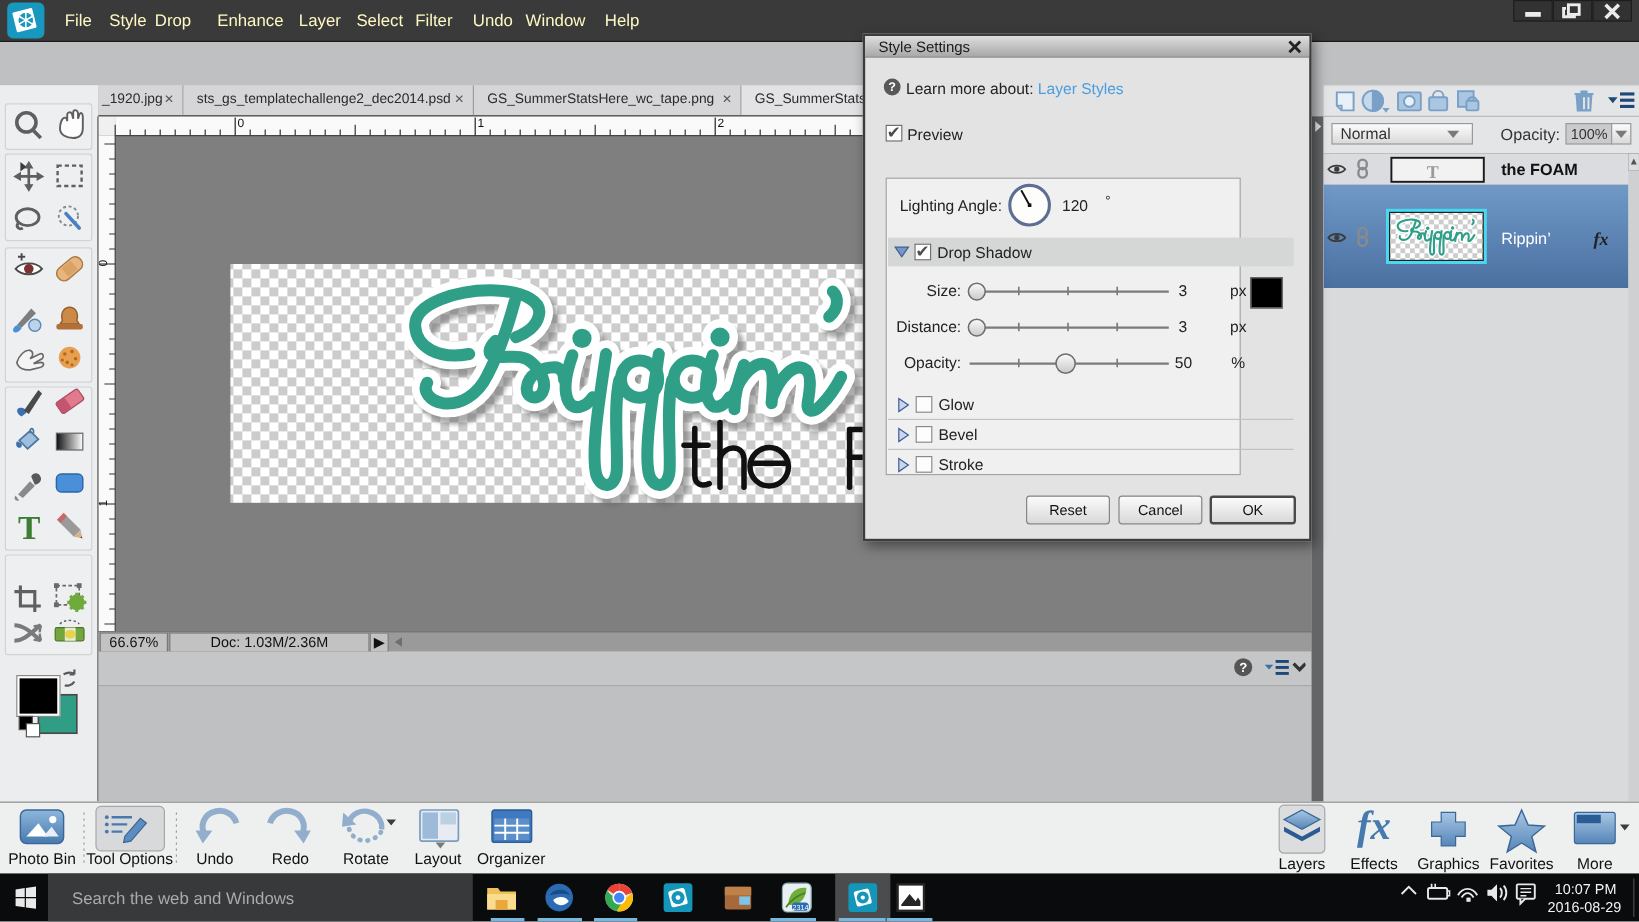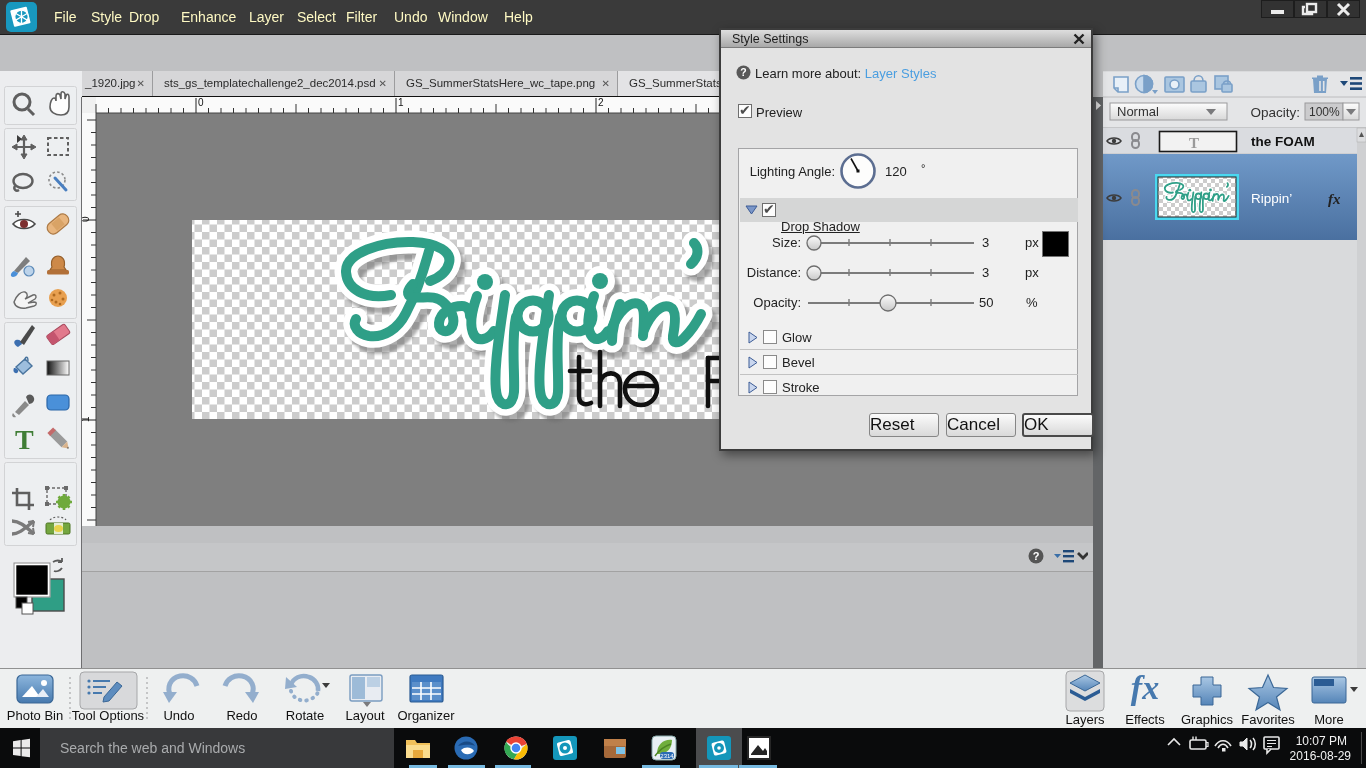--- a/index.html
+++ b/index.html
@@ -49,23 +49,23 @@
 
 #psebar { left:0; top:668px; width:1366px; height:60px; background:#eef0f0; border-top:1px solid #919191; }
 
 
 #taskbar { left:0; top:728px; width:1366px; height:40px; background:#0b0b0c; }
 
 
 #dialog { left:719px; top:28px; width:374px; height:423px; background:#e3e3e3; border:2px solid #3c3c3c; box-shadow:3px 4px 10px rgba(0,0,0,0.45); }
 #dtitle { position:absolute; left:0; top:0; width:370px; height:18px; background:linear-gradient(#dedede,#a8a8a8); border-bottom:1px solid #7c7c7c; }
 #dtitle span { position:absolute; left:11px; top:2px; font-size:12.5px; color:#1c1c1c; }
-#dpanel { position:absolute; left:17px; top:118px; width:340px; height:248px; background:#f0f0f0; border:1px solid #a4a4a6; }
+#dpanel { position:absolute; left:17px; top:118px; width:296px; height:248px; background:#f0f0f0; border:1px solid #a4a4a6; }
 .drow { position:absolute; font-size:13px; color:#222; }
-.dsbtn { position:absolute; top:383px; height:24px; background:linear-gradient(#fbfbfb,#d9d9d9); border:1px solid #868686; border-radius:3px; font-size:17px; color:#111; line-height:22px;margin-left:14px; }
+.dsbtn { position:absolute; top:383px; height:24px; background:linear-gradient(#fbfbfb,#d9d9d9); border:1px solid #868686; border-radius:3px; font-size:12px; color:#111; text-align:center; line-height:22px; }
 .chk { position:absolute; width:14px; height:14px; background:#fdfdfd; border:1px solid #6e6e6e; }
 .chk:after { content:"✔"; position:absolute; left:0px; top:-3px; font-size:14px; color:#4c4c4c; }
 .chk2 { position:absolute; width:14px; height:14px; background:#fdfdfd; border:1px solid #8a8a8a; }
 </style>
 </head>
 <body>
 <div id="root">
 
   <div id="menubar" class="abs">
     <div id="logo">
@@ -359,20 +359,26 @@
       <g id="rippin2">
         <use href="#rippinStrokes" stroke-width="10" fill="none"></use>
         <use href="#rippinDots" stroke-width="0"></use>
       </g>
       <filter id="softblur" x="-20%" y="-20%" width="140%" height="140%">
           <feGaussianBlur stdDeviation="1.6"></feGaussianBlur>
         </filter>
     </defs>
   </svg>
 
+  <div id="statusbar" class="abs">
+    <div class="sbox" style="left:1px; width:57px;">66.67%</div>
+    <div class="sbox" style="left:59px; width:167px;">Doc: 1.03M/2.36M</div>
+    <div class="sbox" style="left:226px; width:16px;">▶</div>
+    <div style="position:absolute; left:247px; top:4px; width:0; height:0; border-top:4px solid transparent; border-bottom:4px solid transparent; border-right:6px solid #6e6e6e;"></div>
+  </div>
 
   <div id="hintbar" class="abs">
     <svg style="position:absolute; left:946px; top:5px;" width="60" height="20" viewBox="0 0 60 20">
       <circle cx="8" cy="8" r="7.5" fill="#555"></circle>
       <text x="8" y="12" font-size="11" font-weight="bold" fill="#fff" text-anchor="middle" font-family="Liberation Sans">?</text>
       <path d="M26 6 L33 6 L29.5 10 Z" fill="#3a6fa8"></path>
       <g fill="#1e4878">
           <rect x="35" y="2" width="11" height="2.4"></rect>
           <rect x="35" y="7" width="11" height="2.4"></rect>
           <rect x="35" y="12" width="11" height="2.4"></rect>
@@ -688,21 +694,21 @@
         <rect x="17.5" y="17.5" width="3" height="3" fill="#111"></rect>
       </svg>
       <div class="drow" style="left:146px; top:15px;">120</div>
       <div class="drow" style="left:182px; top:13px; font-size:11px;">°</div>
 
       <div style="position:absolute; left:1px; top:49px; width:338px; height:24px; background:#d5d6d6;"></div>
       <svg style="position:absolute; left:6px; top:55px;" width="13" height="12" viewBox="0 0 13 12">
           <path d="M1 2 L12 2 L6.5 10 Z" fill="#7a96c8" stroke="#3c5c96" stroke-width="1"></path>
         </svg>
       <div class="chk" style="left:23px; top:54px;"></div>
-      <div class="drow" style="left:42px; top:70px;text-decoration:underline;">Drop Shadow</div>
+      <div class="drow" style="left:42px; top:54px;">Drop Shadow</div>
 
       <div class="drow" style="left:0px; top:86px; width:62px; text-align:right;">Size:</div>
       <svg class="abs" style="left:65px; top:85px;" width="180" height="18" viewBox="0 0 180 18">
         <line x1="4" y1="9" x2="170" y2="9" stroke="#7b7b7b" stroke-width="2"></line>
         <line x1="45" y1="5" x2="45" y2="12" stroke="#7b7b7b" stroke-width="1.4"></line>
         <line x1="86" y1="5" x2="86" y2="12" stroke="#7b7b7b" stroke-width="1.4"></line>
         <line x1="127" y1="5" x2="127" y2="12" stroke="#7b7b7b" stroke-width="1.4"></line>
         <circle cx="10" cy="9" r="7" fill="url(#knobg)" stroke="#6e6e6e" stroke-width="1.3"></circle>
       </svg>
       <div class="drow" style="left:243px; top:86px;">3</div>

